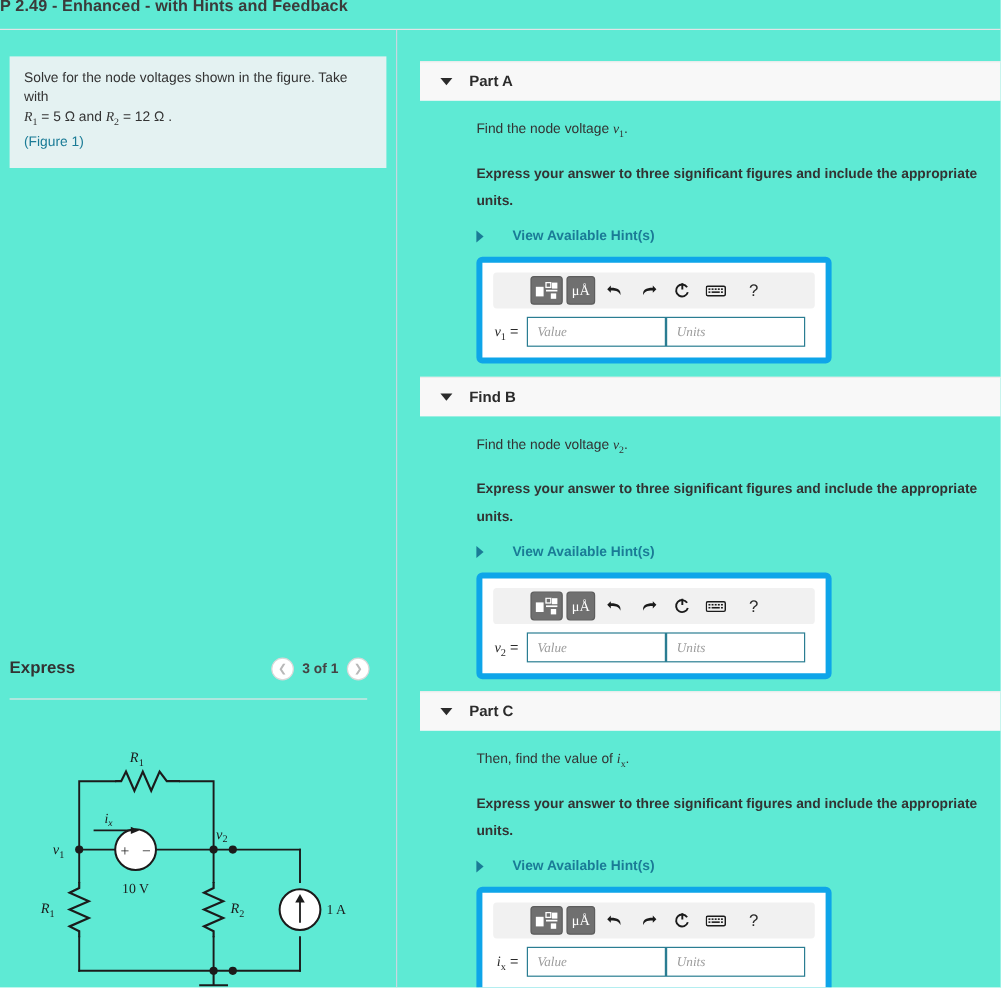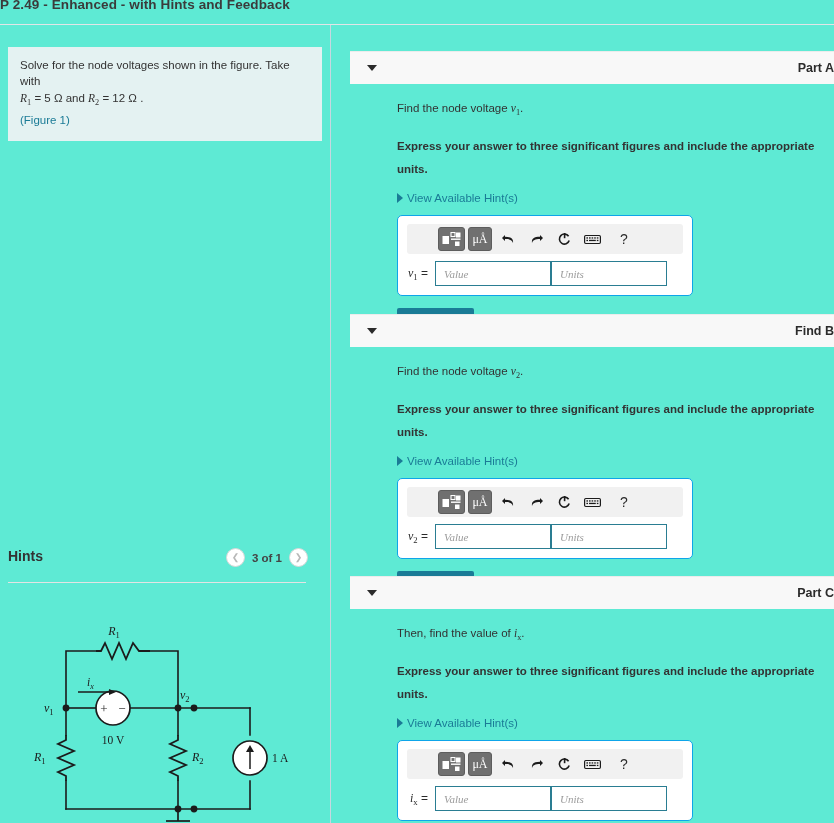--- a/index.html
+++ b/index.html
@@ -109,54 +109,53 @@
     width: 503px; height: 798px;
   }
   .part-block { position: absolute; left: 19px; width: 484px; }
   .part-header {
     position: relative;
     height: 33px;
     background: #f8f8f8;
     border-top: 1px solid #ececec;
     display: flex; align-items: center;
     cursor: pointer;
-    justify-content: space-between;
   }
   .caret-down {
     margin-left: 17px;
     width: 0; height: 0;
     border-left: 5px solid transparent;
     border-right: 5px solid transparent;
     border-top: 6px solid #2b2b2b;
   }
   .part-label {
     margin-left: 14px;
     font-size: 12.5px; font-weight: bold; color: #2b2b2b;
   }
   .part-body { padding: 13px 0 0 47px; }
   .prompt {
     font-size: 11.5px; color: #333; margin: 0 0 11px 0; line-height: 23px;
   }
   .prompt.bold { font-weight: bold; }
   .hint-link {
-    display: flex; align-items: center; gap: 4px;
-    color: #1a7b96; font-size: 11.5px; font-weight: normal;
+    display: flex; align-items: center; gap: 24px;
+    color: #1a7b96; font-size: 11.5px; font-weight: bold;
     cursor: pointer; margin-bottom: 11px;
   }
   .caret-right {
     width: 0; height: 0;
     border-top: 5px solid transparent;
     border-bottom: 5px solid transparent;
     border-left: 6px solid #1a7b96;
   }
 
   
   .answer-box {
     width: 296px;
-    border: 1px solid #0ea5e9;
+    border: 5px solid #0ea5e9;
     border-radius: 5px;
     background: #fff;
     padding: 8px 9px 9px 9px;
   }
   .ans-toolbar {
     height: 30px;
     background: #f1f1f1;
     border-radius: 3px;
     display: flex; align-items: center;
     padding-left: 31px;
@@ -235,21 +234,21 @@
 
   <div class="left-pane">
 
     <div class="question-box">
       <div class="qline">Solve for the node voltages shown in the figure. Take with</div>
       <div class="qline"><span class="mvar"><span>R</span><sub>1</sub></span> <span>= 5 Ω and</span> <span class="mvar"><span>R</span><sub>2</sub></span> <span>= 12 Ω .</span></div>
       <div class="qline"><span class="fig-link">(Figure 1)</span></div>
     </div>
 
     <div class="figure-header">
-      <div class="figure-title">Hints</div>
+      <div class="figure-title">Express</div>
       <div class="fig-pager">
         <div class="pager-btn">
           <span>❮</span>
         </div>
         <div class="pager-label">3 of 1</div>
         <div class="pager-btn">
           <span>❯</span>
         </div>
       </div>
     </div>

